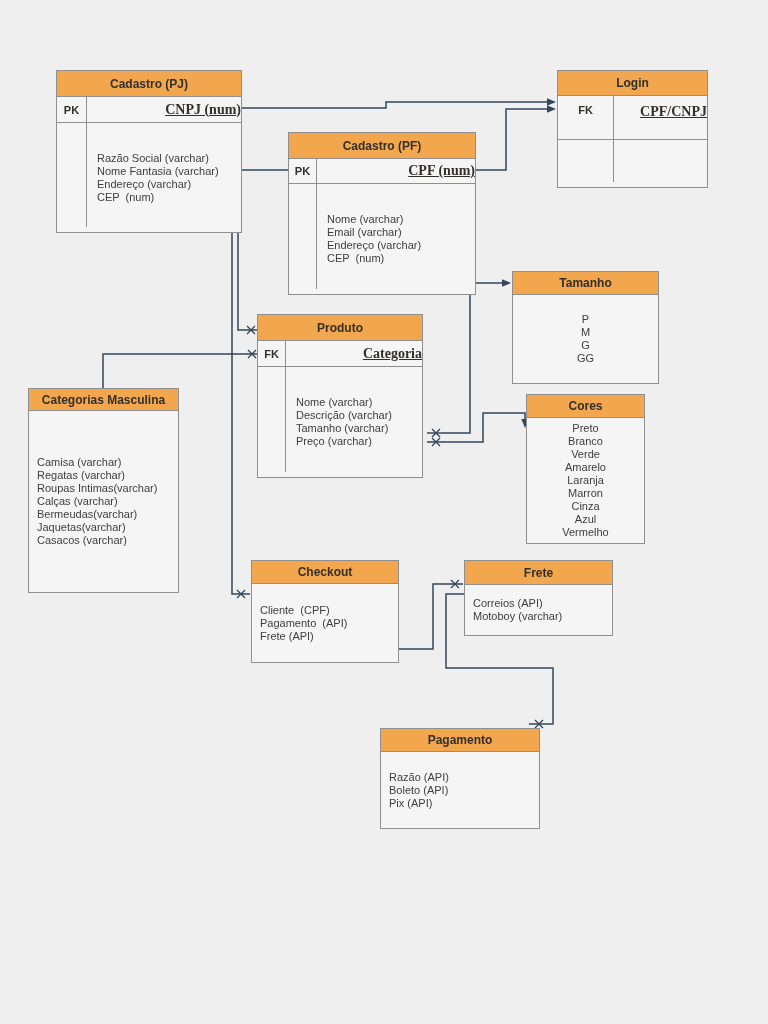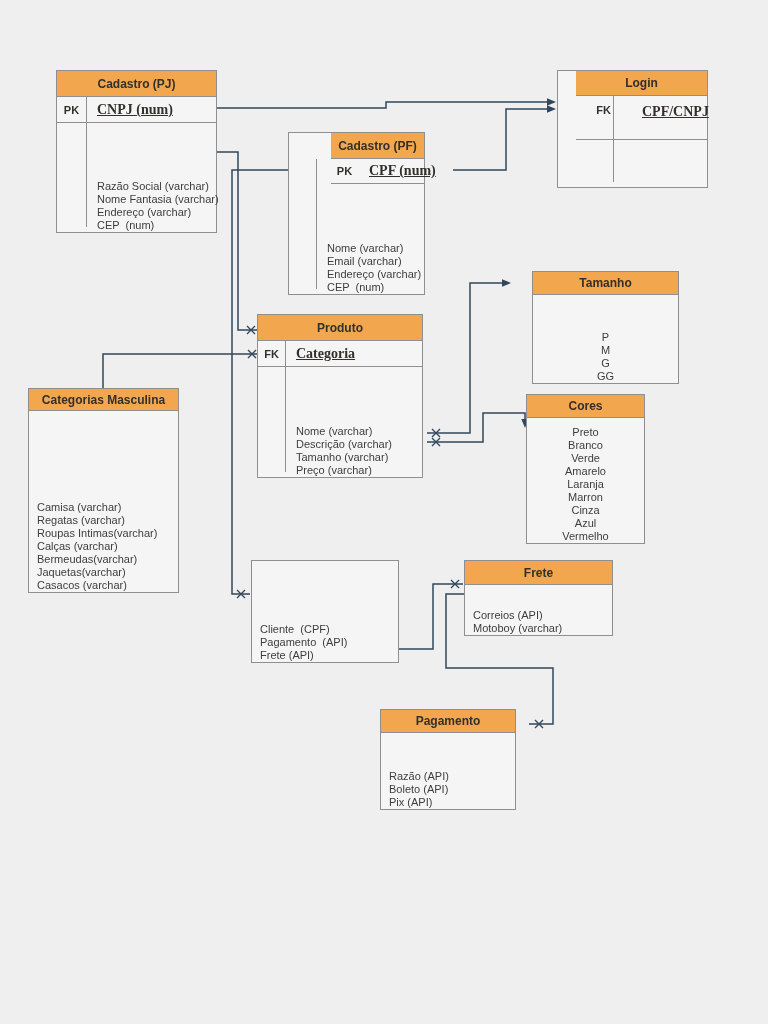--- a/index.html
+++ b/index.html
@@ -13,27 +13,27 @@
   svg.wires path.wire{fill:none;stroke:var(--c-line);stroke-width:1.5;}
   svg.wires path.xmark{fill:none;stroke:var(--c-line);stroke-width:1.3;}
   svg.wires polygon{fill:var(--c-line);}
 
   .entity{position:absolute;box-sizing:border-box;background:var(--c-table_bg);
     border:1px solid var(--c-border);--kw:0px;--hh:23px;--kh:0px;}
   .hdr{height:var(--hh);background:var(--c-header);border-bottom:1px solid var(--c-border);
     display:flex;align-items:center;justify-content:center;
     font-size:12px;font-weight:bold;color:var(--c-title);box-sizing:border-box;}
   .keyrow{height:var(--kh);display:flex;align-items:center;
-    border-bottom:1px solid var(--c-border);box-sizing:border-box;}
+    border-bottom:1px solid var(--c-border);box-sizing:border-box;justify-content:space-between;}
   .keylabel{width:var(--kw);flex:none;text-align:center;font-weight:bold;
     font-size:11px;color:var(--c-title);}
   .keyfield{font-size:14px;font-weight:bold;text-decoration:underline;
     color:var(--c-title);padding-left:11px;white-space:pre;font-family:Liberation Serif, serif;}
   .rows{position:absolute;left:0;right:0;bottom:0;top:calc(var(--hh) + var(--kh));
-    display:flex;flex-direction:column;justify-content:flex-end;
+    display:flex;flex-direction:column;justify-content:center;
     padding-left:8px;box-sizing:border-box;}
   .rows.indent{padding-left:calc(var(--kw) + 11px);}
   .row{font-size:11px;color:var(--c-text);white-space:pre;line-height:13px;}
   .center .rows{align-items:center;padding-left:0;}
   .vline{position:absolute;left:var(--kw);top:var(--hh);bottom:5px;width:1px;
     background:var(--c-border);}
   
   .topalign .keyrow{align-items:flex-start;}
   .topalign .keylabel,.topalign .keyfield{padding-top:8px;}
   .topalign .rows{justify-content:flex-start;padding-top:8px;}
@@ -86,45 +86,45 @@
       <path class="wire" d="M399,649 H433 V584 H463"></path>
       <path class="xmark" d="M451,580 l8,8 M459,580 l-8,8"></path>
     </g>
 
     <g>
       <path class="wire" d="M464,594 H446 V668 H553 V724 H529"></path>
       <path class="xmark" d="M535,720 l8,8 M543,720 l-8,8"></path>
     </g>
   </svg>
 
-  <div class="entity" id="e-pj" style="left:56px;top:70px;width:161px;height:163px;--hh:26px;--kh:26px;--kw:29px;">
+  <div class="entity" id="e-pj" style="left:56px;top:70px;width:186px;height:163px;--hh:26px;--kh:26px;--kw:29px;">
     <div class="hdr">Cadastro (PJ)</div>
     <div class="keyrow">
       <span class="keylabel">PK</span>
       <span class="keyfield">CNPJ (num)</span>
     </div>
     <div class="rows indent">
         <div class="row">Razão Social (varchar)</div>
         <div class="row">Nome Fantasia (varchar)</div>
         <div class="row">Endereço (varchar)</div>
         <div class="row">CEP  (num)</div>
       </div>
     <i class="vline"></i>
   </div>
 
-  <div class="entity topalign" id="e-login" style="left:557px;top:70px;width:151px;height:118px;padding-left:18px;--hh:25px;--kh:44px;--kw:55px;">
+  <div class="entity topalign" id="e-login" style="left:557px;top:70px;width:151px;height:118px;--hh:25px;--kh:44px;--kw:55px;">
     <div class="hdr">Login</div>
     <div class="keyrow">
       <span class="keylabel">FK</span>
       <span class="keyfield">CPF/CNPJ</span>
     </div>
     <i class="vline"></i>
   </div>
 
-  <div class="entity" id="e-pf" style="left:288px;top:132px;width:137px;height:163px;padding-left:42px;--hh:26px;--kh:25px;--kw:27px;">
+  <div class="entity" id="e-pf" style="left:288px;top:132px;width:188px;height:163px;--hh:26px;--kh:25px;--kw:27px;">
     <div class="hdr">Cadastro (PF)</div>
     <div class="keyrow">
       <span class="keylabel">PK</span>
       <span class="keyfield">CPF (num)</span>
     </div>
     <div class="rows indent">
         <div class="row">Nome (varchar)</div>
         <div class="row">Email (varchar)</div>
         <div class="row">Endereço (varchar)</div>
         <div class="row">CEP  (num)</div>
@@ -140,21 +140,21 @@
     </div>
     <div class="rows indent">
         <div class="row">Nome (varchar)</div>
         <div class="row">Descrição (varchar)</div>
         <div class="row">Tamanho (varchar)</div>
         <div class="row">Preço (varchar)</div>
       </div>
     <i class="vline"></i>
   </div>
 
-  <div class="entity center" id="e-tamanho" style="left:512px;top:271px;width:147px;height:113px;margin-left:20px;--hh:23px;">
+  <div class="entity center" id="e-tamanho" style="left:512px;top:271px;width:147px;height:113px;--hh:23px;">
     <div class="hdr">Tamanho</div>
     <div class="rows">
         <div class="row">P</div>
         <div class="row">M</div>
         <div class="row">G</div>
         <div class="row">GG</div>
       </div>
   </div>
 
   <div class="entity" id="e-categorias" style="left:28px;top:388px;width:151px;height:205px;--hh:22px;">
@@ -179,36 +179,37 @@
         <div class="row">Amarelo</div>
         <div class="row">Laranja</div>
         <div class="row">Marron</div>
         <div class="row">Cinza</div>
         <div class="row">Azul</div>
         <div class="row">Vermelho</div>
       </div>
   </div>
 
   <div class="entity" id="e-checkout" style="left:251px;top:560px;width:148px;height:103px;--hh:23px;">
+    <div class="hdr">Checkout</div>
     <div class="rows">
         <div class="row">Cliente  (CPF)</div>
         <div class="row">Pagamento  (API)</div>
         <div class="row">Frete (API)</div>
       </div>
   </div>
 
   <div class="entity" id="e-frete" style="left:464px;top:560px;width:149px;height:76px;--hh:24px;">
     <div class="hdr">Frete</div>
     <div class="rows">
         <div class="row">Correios (API)</div>
         <div class="row">Motoboy (varchar)</div>
       </div>
   </div>
 
-  <div class="entity" id="e-pagamento" style="left:380px;top:709px;width:136px;height:101px;--hh:23px;">
+  <div class="entity" id="e-pagamento" style="left:380px;top:728px;width:160px;height:101px;--hh:23px;">
     <div class="hdr">Pagamento</div>
     <div class="rows">
         <div class="row">Razão (API)</div>
         <div class="row">Boleto (API)</div>
         <div class="row">Pix (API)</div>
       </div>
   </div>
 
 </div>
 

